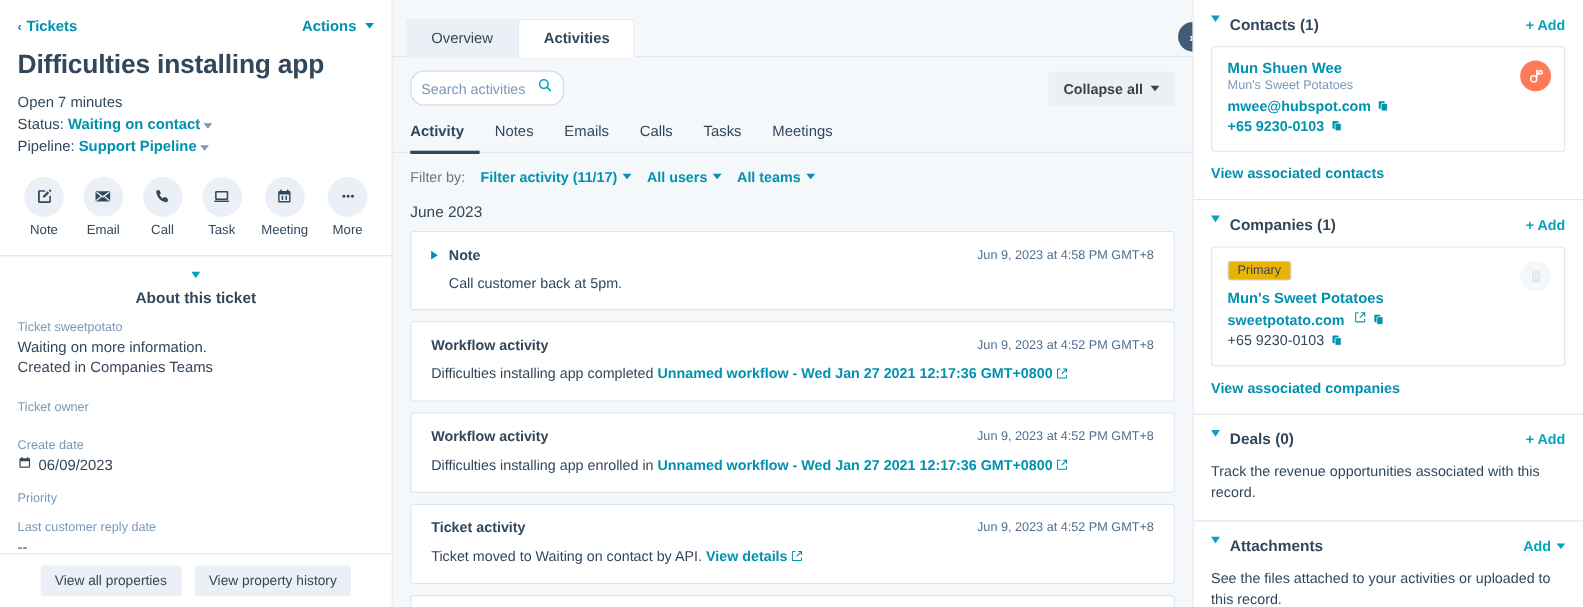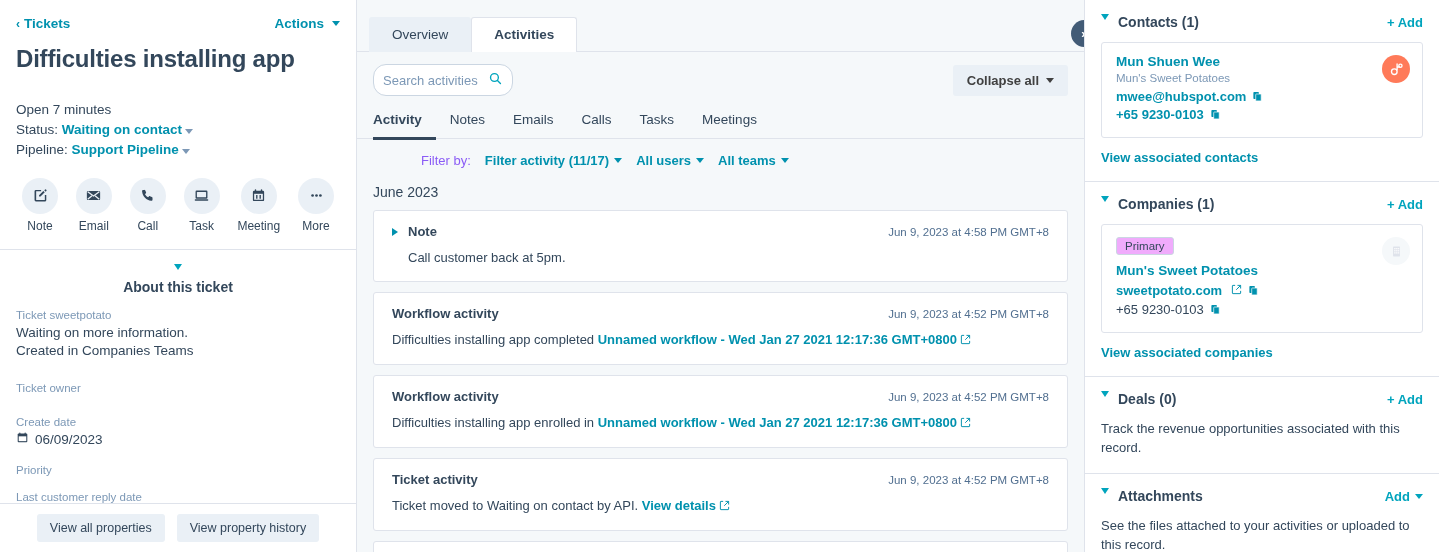--- a/index.html
+++ b/index.html
@@ -33,21 +33,21 @@
   .back-chev { font-size: 12px; line-height: 1; color: #0091ae; }
   .actions-btn {
     color: #0091ae; font-size: 13.5px; font-weight: 600; cursor: pointer;
     display: flex; align-items: center; gap: 8px;
   }
   .caret { width: 0; height: 0; border-left: 4px solid transparent;
            border-right: 4px solid transparent; border-top: 5px solid currentColor;
            display: inline-block; }
   .ticket-title {
     font-size: 24px; font-weight: 600; color: #33475b;
-    line-height: 1.2; margin-bottom: 26px; letter-spacing: -0.2px;
+    line-height: 1.2; margin-bottom: 9px; letter-spacing: -0.2px;
   }
   .meta-line { font-size: 13.5px; color: #33475b; line-height: 19px; margin-bottom: 1px; }
   .meta-line .lbl { color: #33475b; }
   .meta-link { color: #0091ae; font-weight: 600; cursor: pointer; }
   .meta-caret { color: #7c98b6; margin-left: 3px; }
 
   .action-icons {
     display: flex; justify-content: space-between;
     padding: 18px 22px 16px 22px;
   }
@@ -135,21 +135,21 @@
     font-size: 13.5px; color: #33475b; padding: 6px 14px 10px 14px;
     cursor: pointer; border-bottom: 3px solid transparent; margin-bottom: -2px;
   }
   .subtab:first-child { padding-left: 0; }
   .subtab.active { font-weight: 700; border-bottom-color: #33475b; }
 
   .filter-row {
     display: flex; align-items: center; gap: 14px;
     padding: 14px 16px 10px 16px; font-size: 13px;
   }
-  .filter-label { color: #8b5cf6; margin-left: 48px; }
+  .filter-label { color: #737373; }
   .filter-link {
     color: #0091ae; font-weight: 700; cursor: pointer;
     display: flex; align-items: center; gap: 5px;
   }
 
   .month-head {
     font-size: 14px; color: #33475b; padding: 6px 16px 10px 16px;
   }
 
   .feed { padding: 0 16px 20px 16px; overflow: hidden; flex: 1; }
@@ -202,21 +202,21 @@
   .rp-title { font-size: 14px; font-weight: 700; color: #33475b; }
   .add-link { color: #00a4bd; font-size: 13px; font-weight: 700; cursor: pointer;
               display: flex; align-items: center; gap: 5px; }
 
   .assoc-card {
     border: 1px solid #dfe3eb; border-radius: 3px;
     padding: 11px 14px 12px 14px; position: relative; margin-bottom: 12px;
   }
   .primary-badge {
     display: inline-block; border: 1px solid #cbd6e2; border-radius: 3px;
-    background: #f0abfc; font-size: 11.5px; color: #33475b;
+    background: #eab308; font-size: 11.5px; color: #33475b;
     padding: 2px 8px; margin-bottom: 8px;
   }
   .assoc-name { font-size: 13.5px; font-weight: 700; color: #0091ae;
                 cursor: pointer; margin-bottom: 3px; }
   .assoc-sub { font-size: 11.5px; color: #7c98b6; margin-bottom: 5px; }
   .assoc-row { display: flex; align-items: center; gap: 6px; margin-bottom: 3px; }
   .assoc-link { font-size: 13px; font-weight: 700; color: #0091ae; cursor: pointer; }
   .assoc-plain { font-size: 13px; color: #33475b; }
   .avatar {
     position: absolute; top: 12px; right: 12px;

